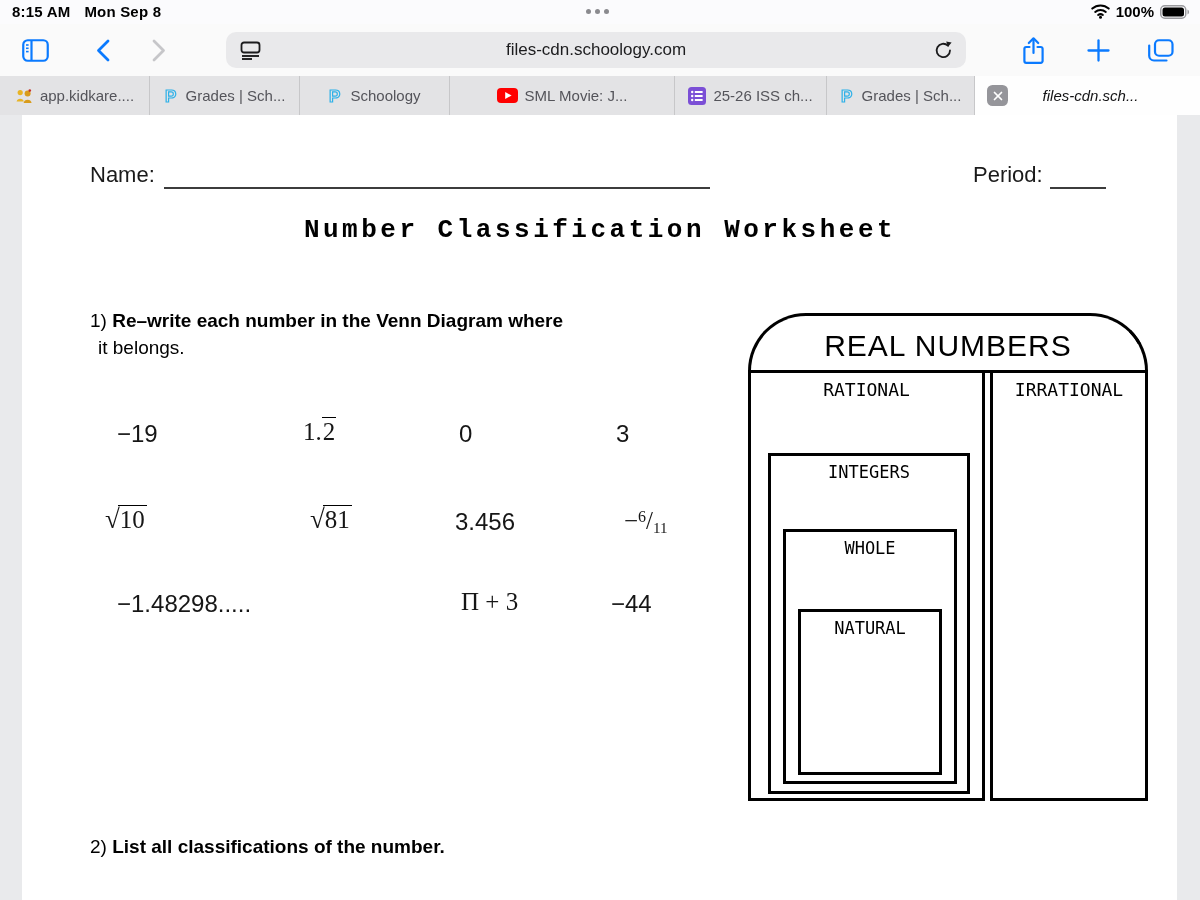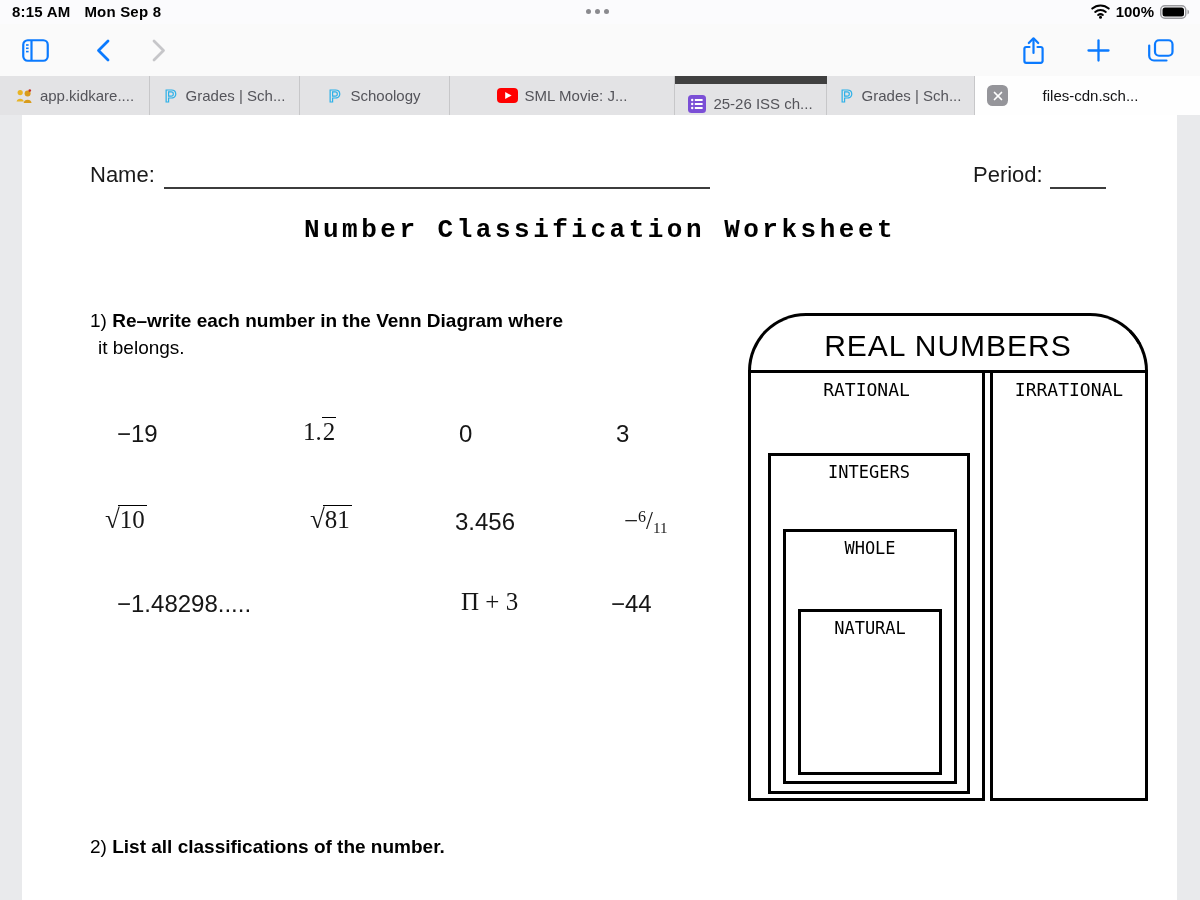--- a/index.html
+++ b/index.html
@@ -20,21 +20,21 @@
   .tb-icon { position:absolute; top:0; height:52px; display:flex; align-items:center; justify-content:center; }
   .url-bar { position:absolute; left:226px; top:8px; width:740px; height:36px; background:#e9e9eb; border-radius:10px; display:flex; align-items:center; justify-content:center; }
   .url-text { font-size:17px; color:#1c1c1e; }
   .url-reader { position:absolute; left:14px; top:9px; }
   .url-reload { position:absolute; right:12px; top:8px; }
 
   
   .tab-bar { position:absolute; left:0; top:76px; width:1200px; height:32px; background:#404040; }
   .tab { position:absolute; top:0; height:39px; display:flex; align-items:center; justify-content:center; gap:7px; background:#e3e3e5; border-right:1px solid #c7c7c9; overflow:hidden; white-space:nowrap; }
   .tab .tlabel { font-size:15px; color:#54545a; }
-  .tab.active { background:#fefefe; border-right:none; justify-content:flex-start; padding-left:12px; }
+  .tab.active { background:#fefefe; border-right:none; justify-content:flex-start; padding-left:12px;font-style:italic; }
   .tab.active .tlabel { color:#121214; font-weight:500; margin:0 auto; padding-right:34px; }
   .close-btn { width:21px; height:21px; border-radius:5.5px; background:#95959a; display:flex; align-items:center; justify-content:center; flex:0 0 auto; }
 
   
   .content { position:absolute; left:0; top:115px; width:1200px; height:785px; background:#ffffff; }
   .side-band { position:absolute; top:0; width:22px; height:785px; background:#e9eaec; }
   .band-l { left:0; } .band-r { left:1177px; width:23px; }
 
   .ws-text { position:absolute; color:#000; }
   .name-label, .period-label { font-size:22px; color:#1a1a1a; }
@@ -115,20 +115,36 @@
       <svg width="14" height="23" viewBox="0 0 14 23">
         <polyline points="12,2 2.5,11.5 12,21" fill="none" stroke="#0a7aff" stroke-width="2.8" stroke-linecap="round" stroke-linejoin="round"></polyline>
       </svg>
     </div>
     <div class="tb-icon" style="left:146px;width:26px;">
       <svg width="14" height="23" viewBox="0 0 14 23">
         <polyline points="2,2 11.5,11.5 2,21" fill="none" stroke="#c6c6c9" stroke-width="2.8" stroke-linecap="round" stroke-linejoin="round"></polyline>
       </svg>
     </div>
 
+    <div class="url-bar">
+      <span class="url-reader">
+        <svg width="21" height="19" viewBox="0 0 21 19">
+          <rect x="1.5" y="1.5" width="18" height="10" rx="2.5" fill="none" stroke="#1b1b1d" stroke-width="1.8"></rect>
+          <line x1="2" y1="15" x2="19" y2="15" stroke="#1b1b1d" stroke-width="1.9"></line>
+          <line x1="2" y1="18" x2="12" y2="18" stroke="#1b1b1d" stroke-width="1.9"></line>
+        </svg>
+      </span>
+      <span class="url-text">files-cdn.schoology.com</span>
+      <span class="url-reload">
+        <svg width="21" height="21" viewBox="0 0 21 21">
+          <path d="M17 10.5 a6.7 6.7 0 1 1 -2.1 -4.9" fill="none" stroke="#1b1b1d" stroke-width="1.8" stroke-linecap="round"></path>
+          <polygon points="13.2,1.6 18.6,2.6 15.0,7.0" fill="#1b1b1d"></polygon>
+        </svg>
+      </span>
+    </div>
 
     <div class="tb-icon" style="left:1019px;width:28px;">
       <svg width="23" height="29" viewBox="0 0 23 29">
         <line x1="11.5" y1="3" x2="11.5" y2="17" stroke="#0a7aff" stroke-width="2.2" stroke-linecap="round"></line>
         <polyline points="6.8,7 11.5,2.3 16.2,7" fill="none" stroke="#0a7aff" stroke-width="2.2" stroke-linecap="round" stroke-linejoin="round"></polyline>
         <path d="M7.5 11 H4.2 a1.8 1.8 0 0 0 -1.8 1.8 V25 a1.8 1.8 0 0 0 1.8 1.8 H18.8 a1.8 1.8 0 0 0 1.8 -1.8 V12.8 a1.8 1.8 0 0 0 -1.8 -1.8 H15.5" fill="none" stroke="#0a7aff" stroke-width="2.2" stroke-linecap="round"></path>
       </svg>
     </div>
     <div class="tb-icon" style="left:1085px;width:26px;">
       <svg width="23" height="23" viewBox="0 0 23 23">
@@ -180,21 +196,21 @@
     <div class="tab" style="left:450px;width:225px;">
       <span>
         <svg width="21" height="15" viewBox="0 0 21 15">
           <rect width="21" height="15" rx="4" fill="#ff0000"></rect>
           <polygon points="8.2,4.1 14.6,7.5 8.2,10.9" fill="#fff"></polygon>
         </svg>
       </span>
       <span class="tlabel">SML Movie: J...</span>
     </div>
 
-    <div class="tab" style="left:675px;width:152px;margin-top:8px;">
+    <div class="tab" style="left:675px;width:152px;">
       <span>
         <svg width="18" height="18" viewBox="0 0 18 18">
           <rect width="18" height="18" rx="3.5" fill="#7b4fd6"></rect>
           <circle cx="4.2" cy="5" r="1.2" fill="#fff"></circle>
           <rect x="6.8" y="4" width="7.8" height="2" fill="#fff"></rect>
           <circle cx="4.2" cy="9" r="1.2" fill="#fff"></circle>
           <rect x="6.8" y="8" width="7.8" height="2" fill="#fff"></rect>
           <circle cx="4.2" cy="13" r="1.2" fill="#fff"></circle>
           <rect x="6.8" y="12" width="7.8" height="2" fill="#fff"></rect>
         </svg>

